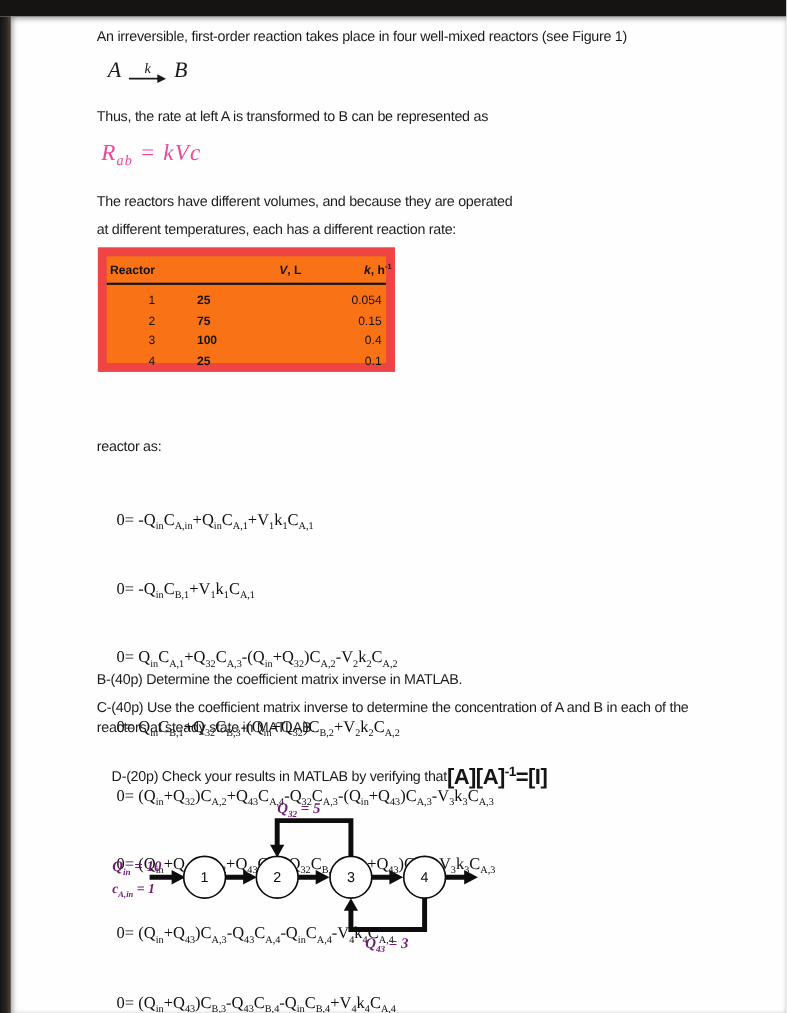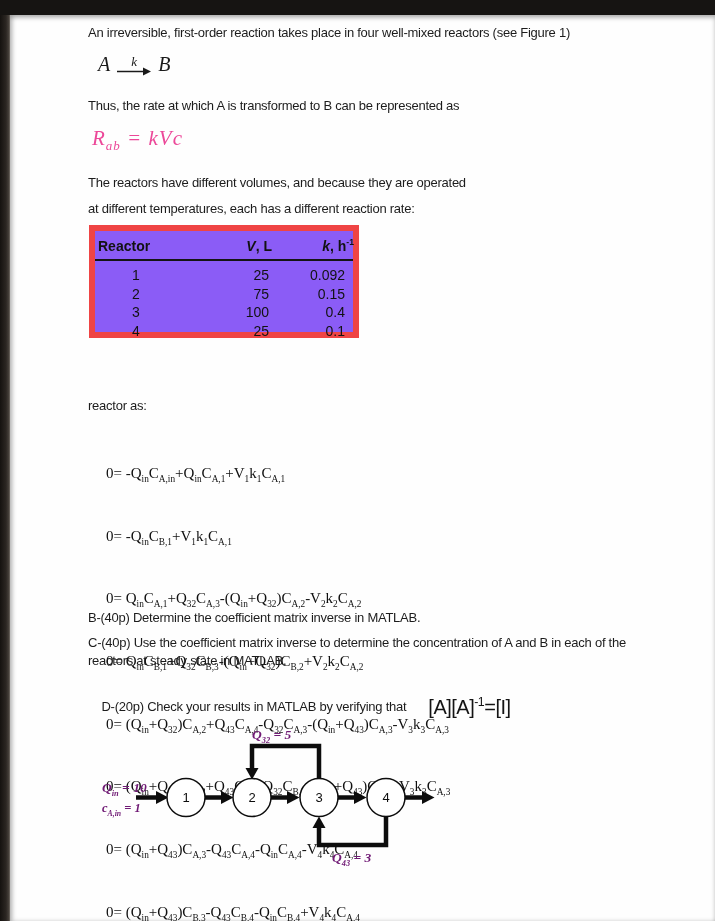--- a/index.html
+++ b/index.html
@@ -27,39 +27,39 @@
   i{font-style:italic;}
 
   
   .rxn{display:flex;align-items:center;font:italic 20px "Liberation Serif","DejaVu Serif",serif;color:#1a1a1a;}
   .rxn-mid{display:inline-flex;flex-direction:column;align-items:center;margin:0 7px;position:relative;top:1px;}
   .rxn-k{font:italic 13px "Liberation Serif","DejaVu Serif",serif;line-height:11px;}
 
   .rateeq{font:italic 21px "Liberation Serif","DejaVu Serif",serif;color:#ec4899;letter-spacing:1px;white-space:pre;}
 
   
-  .rtable{left:89px;top:225px;width:270px;height:113px;border:6px solid #ef4444;
-    background:#8b5cf6;box-sizing:border-box;font-size:14px;color:#121212;}
+  .rtable{left:89px;top:225px;width:270px;height:113px;border:8px solid #ef4444;
+    background:#f97316;box-sizing:border-box;font-size:11px;color:#121212;}
   .rtable .hdr{display:grid;grid-template-columns:82px 92px 86px;padding:7px 2px 5px 3px;
     border-bottom:2.5px solid #141414;font-weight:bold;}
   .rtable .hdr .h1{text-align:left;}
   .rtable .hdr .h2{text-align:right;}
   .rtable .hdr .h3{text-align:right;padding-right:4px;}
   .rtable .rowgrp{padding-top:5px;}
   .rtable .row{display:grid;grid-template-columns:82px 92px 86px;line-height:18.5px;}
   .rtable .c1{text-align:center;}
-  .rtable .c2{text-align:right;}
+  .rtable .c2{text-align:left;font-weight:bold;}
   .rtable .c3{text-align:right;padding-right:10px;}
 
   
   .eqs{left:106px;top:421px;font-family:"Liberation Serif","DejaVu Serif",serif;
     font-size:15px;color:#0f0f0f;line-height:20.9px;white-space:pre;}
 
   .dexpr{font-family:"Liberation Sans", sans-serif;font-size:20px;letter-spacing:-0.5px;
-    color:#141414;margin-left:22px;vertical-align:-3px;}
+    color:#141414;margin-left:0;vertical-align:-3px;font-weight:bold;}
 
   
   .figlabel{font:italic bold 13.5px "Liberation Serif","DejaVu Serif",serif;color:#701a75;
     text-align:left;white-space:pre;}
   .circnum{font-family:"Liberation Sans", sans-serif;font-size:13px;color:#0d0d0d;
     text-align:center;width:30px;height:16px;line-height:16px;}
   .caption{font-family:"Liberation Serif","DejaVu Serif",serif;font-size:14px;color:#101010;
     letter-spacing:-0.1px;white-space:pre;}
 </style>
 </head>
@@ -78,37 +78,37 @@
     <span class="rxn-mid">
       <span class="rxn-k">k</span>
       <svg width="34" height="9">
         <line x1="0" y1="4.5" x2="27" y2="4.5" stroke="#1a1a1a" stroke-width="1.5"></line>
         <polygon points="26,0.5 26,8.5 34,4.5" fill="#1a1a1a"></polygon>
       </svg>
     </span>
     <span>B</span>
   </div>
 
-  <div class="abs sans" style="left:88px;top:98px">Thus, the rate at which A is transformed to B can be represented as</div>
+  <div class="abs sans" style="left:88px;top:98px">Thus, the rate at left A is transformed to B can be represented as</div>
   <div class="abs rateeq" style="left:92px;top:126px">R<sub>ab</sub> = kVc</div>
 
   <div class="abs sans" style="left:88px;top:201px">at different temperatures, each has a different reaction rate:</div>
   <div class="abs sans" style="left:88px;top:175px">The reactors have different volumes, and because they are operated</div>
 
   <div class="abs rtable">
     <div class="hdr">
       <span class="h1">Reactor</span>
       <span class="h2"><i>V</i>, L</span>
       <span class="h3"><i>k</i>, h<sup>-1</sup></span>
     </div>
     <div class="rowgrp">
       <div class="row">
         <span class="c1">1</span>
         <span class="c2">25</span>
-        <span class="c3">0.092</span>
+        <span class="c3">0.054</span>
       </div>
       <div class="row">
         <span class="c1">2</span>
         <span class="c2">75</span>
         <span class="c3">0.15</span>
       </div>
       <div class="row">
         <span class="c1">3</span>
         <span class="c2">100</span>
         <span class="c3">0.4</span>

